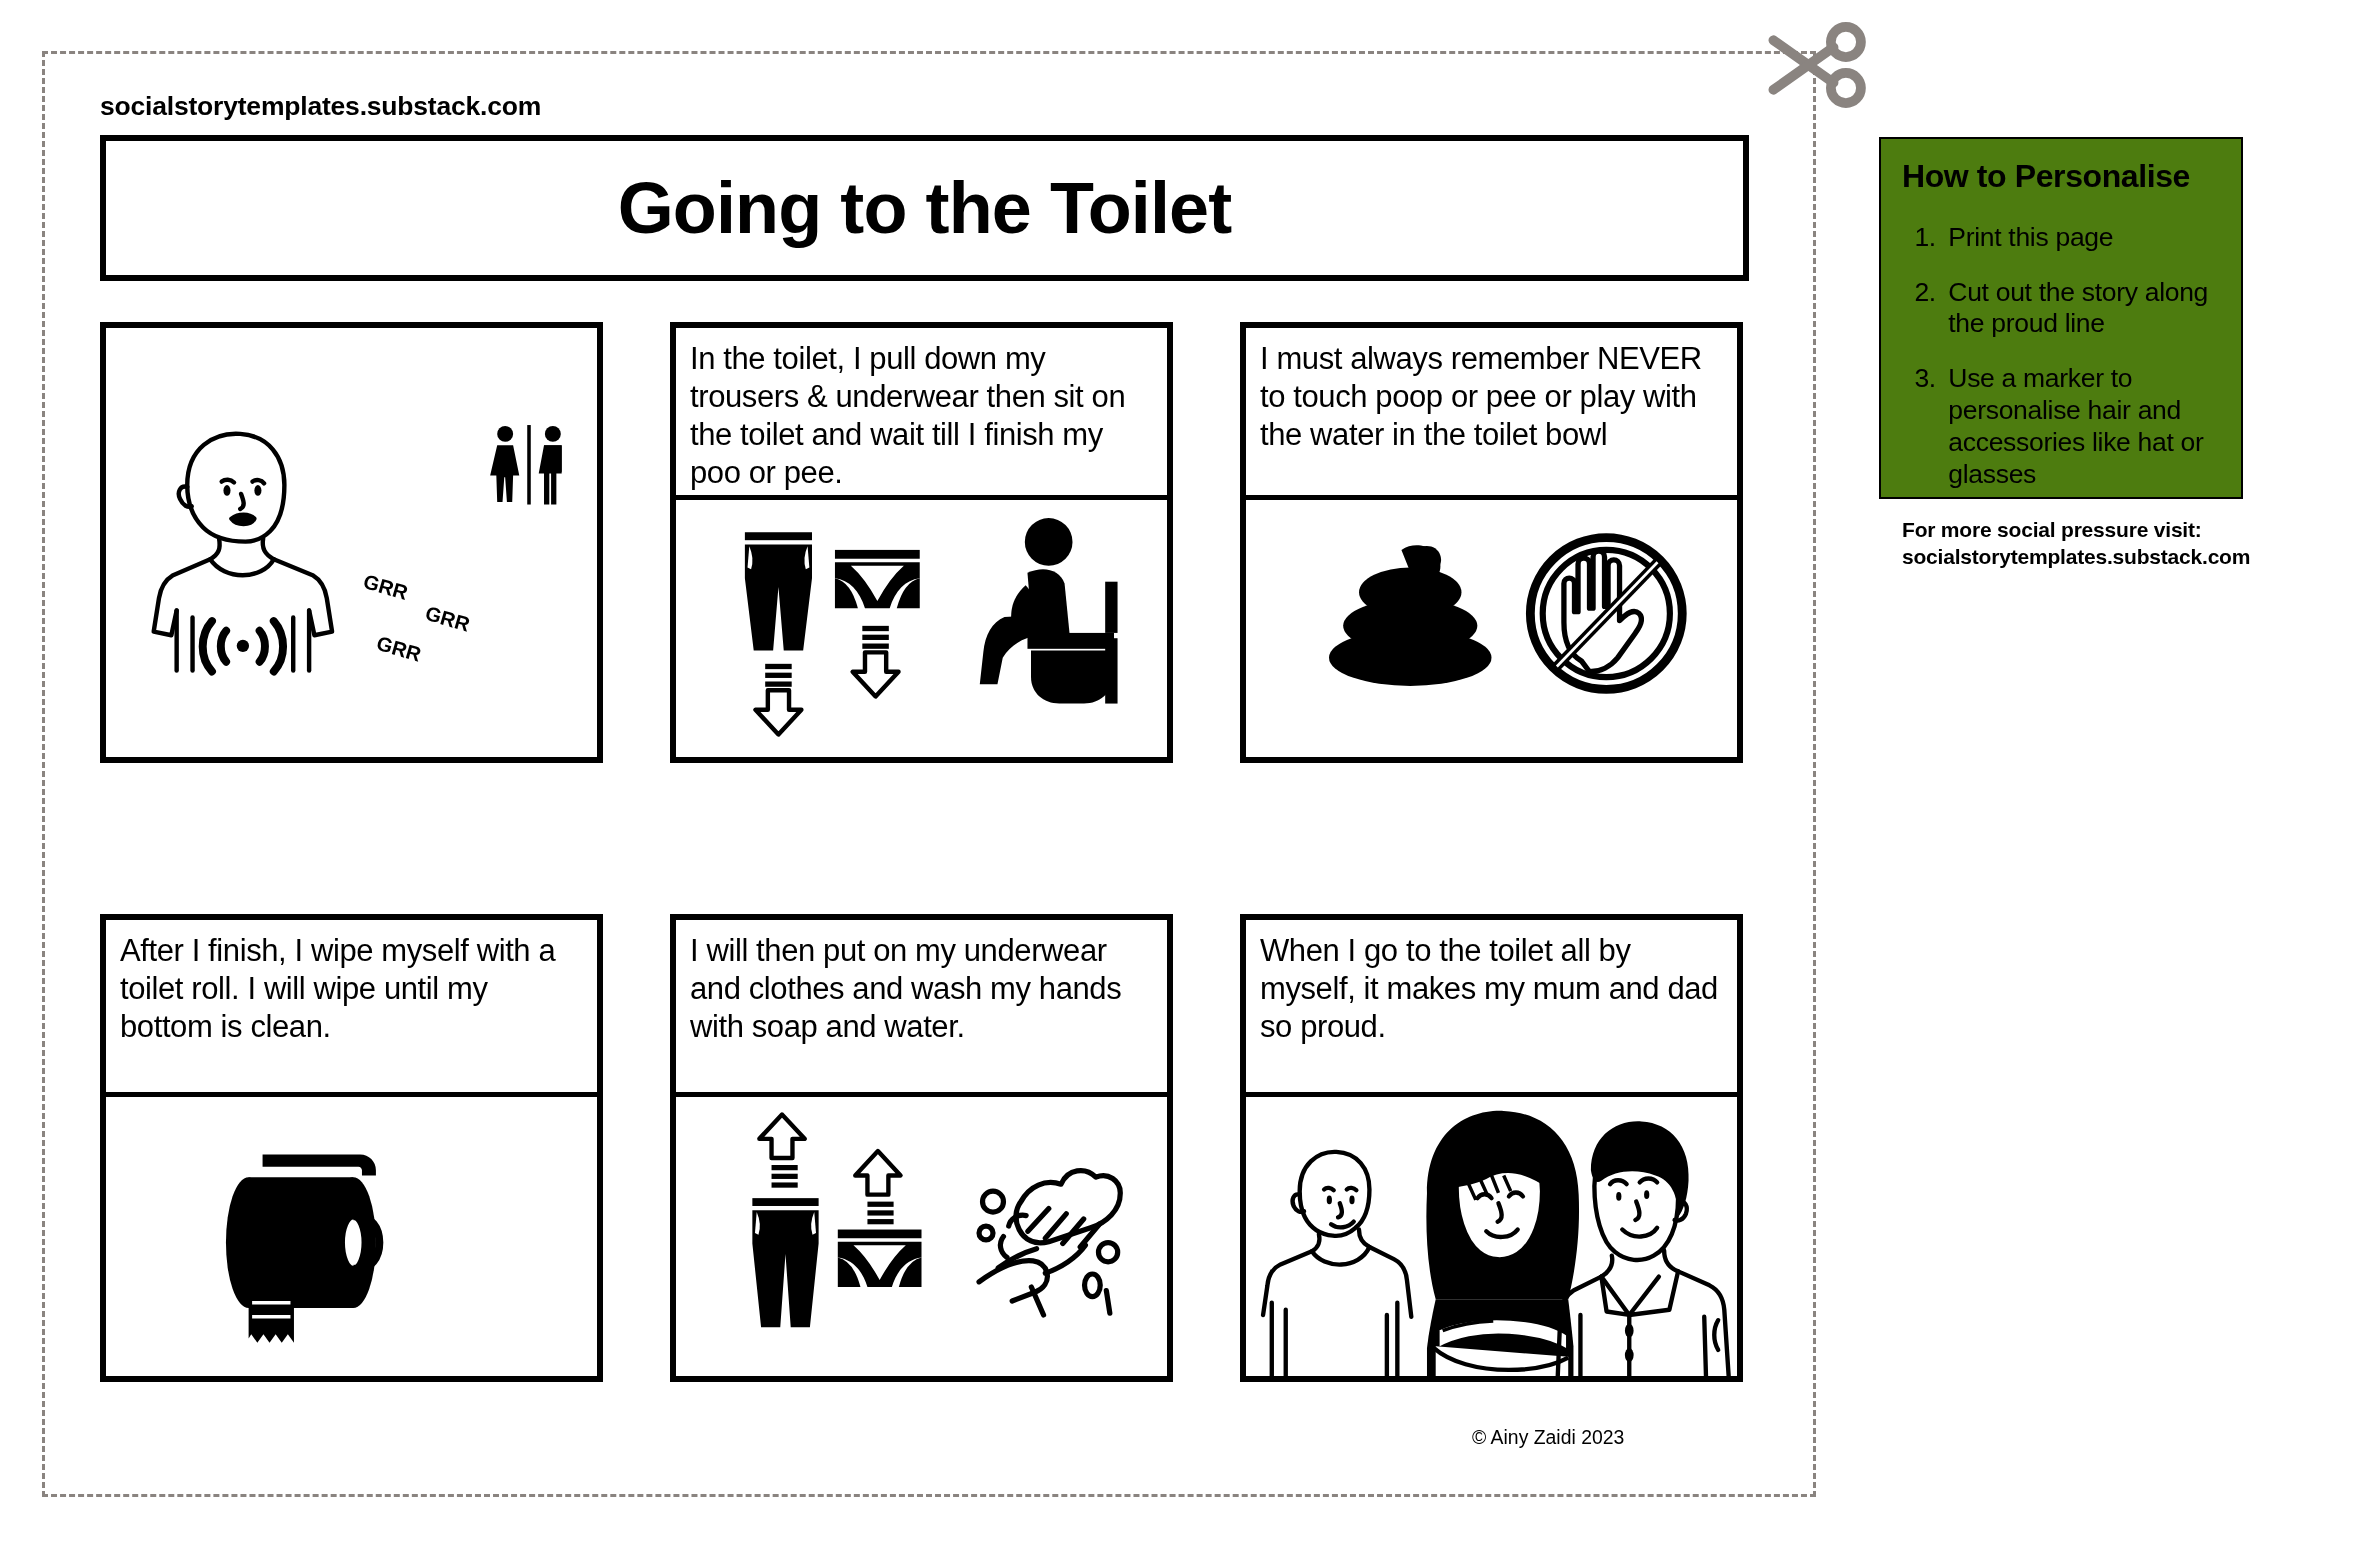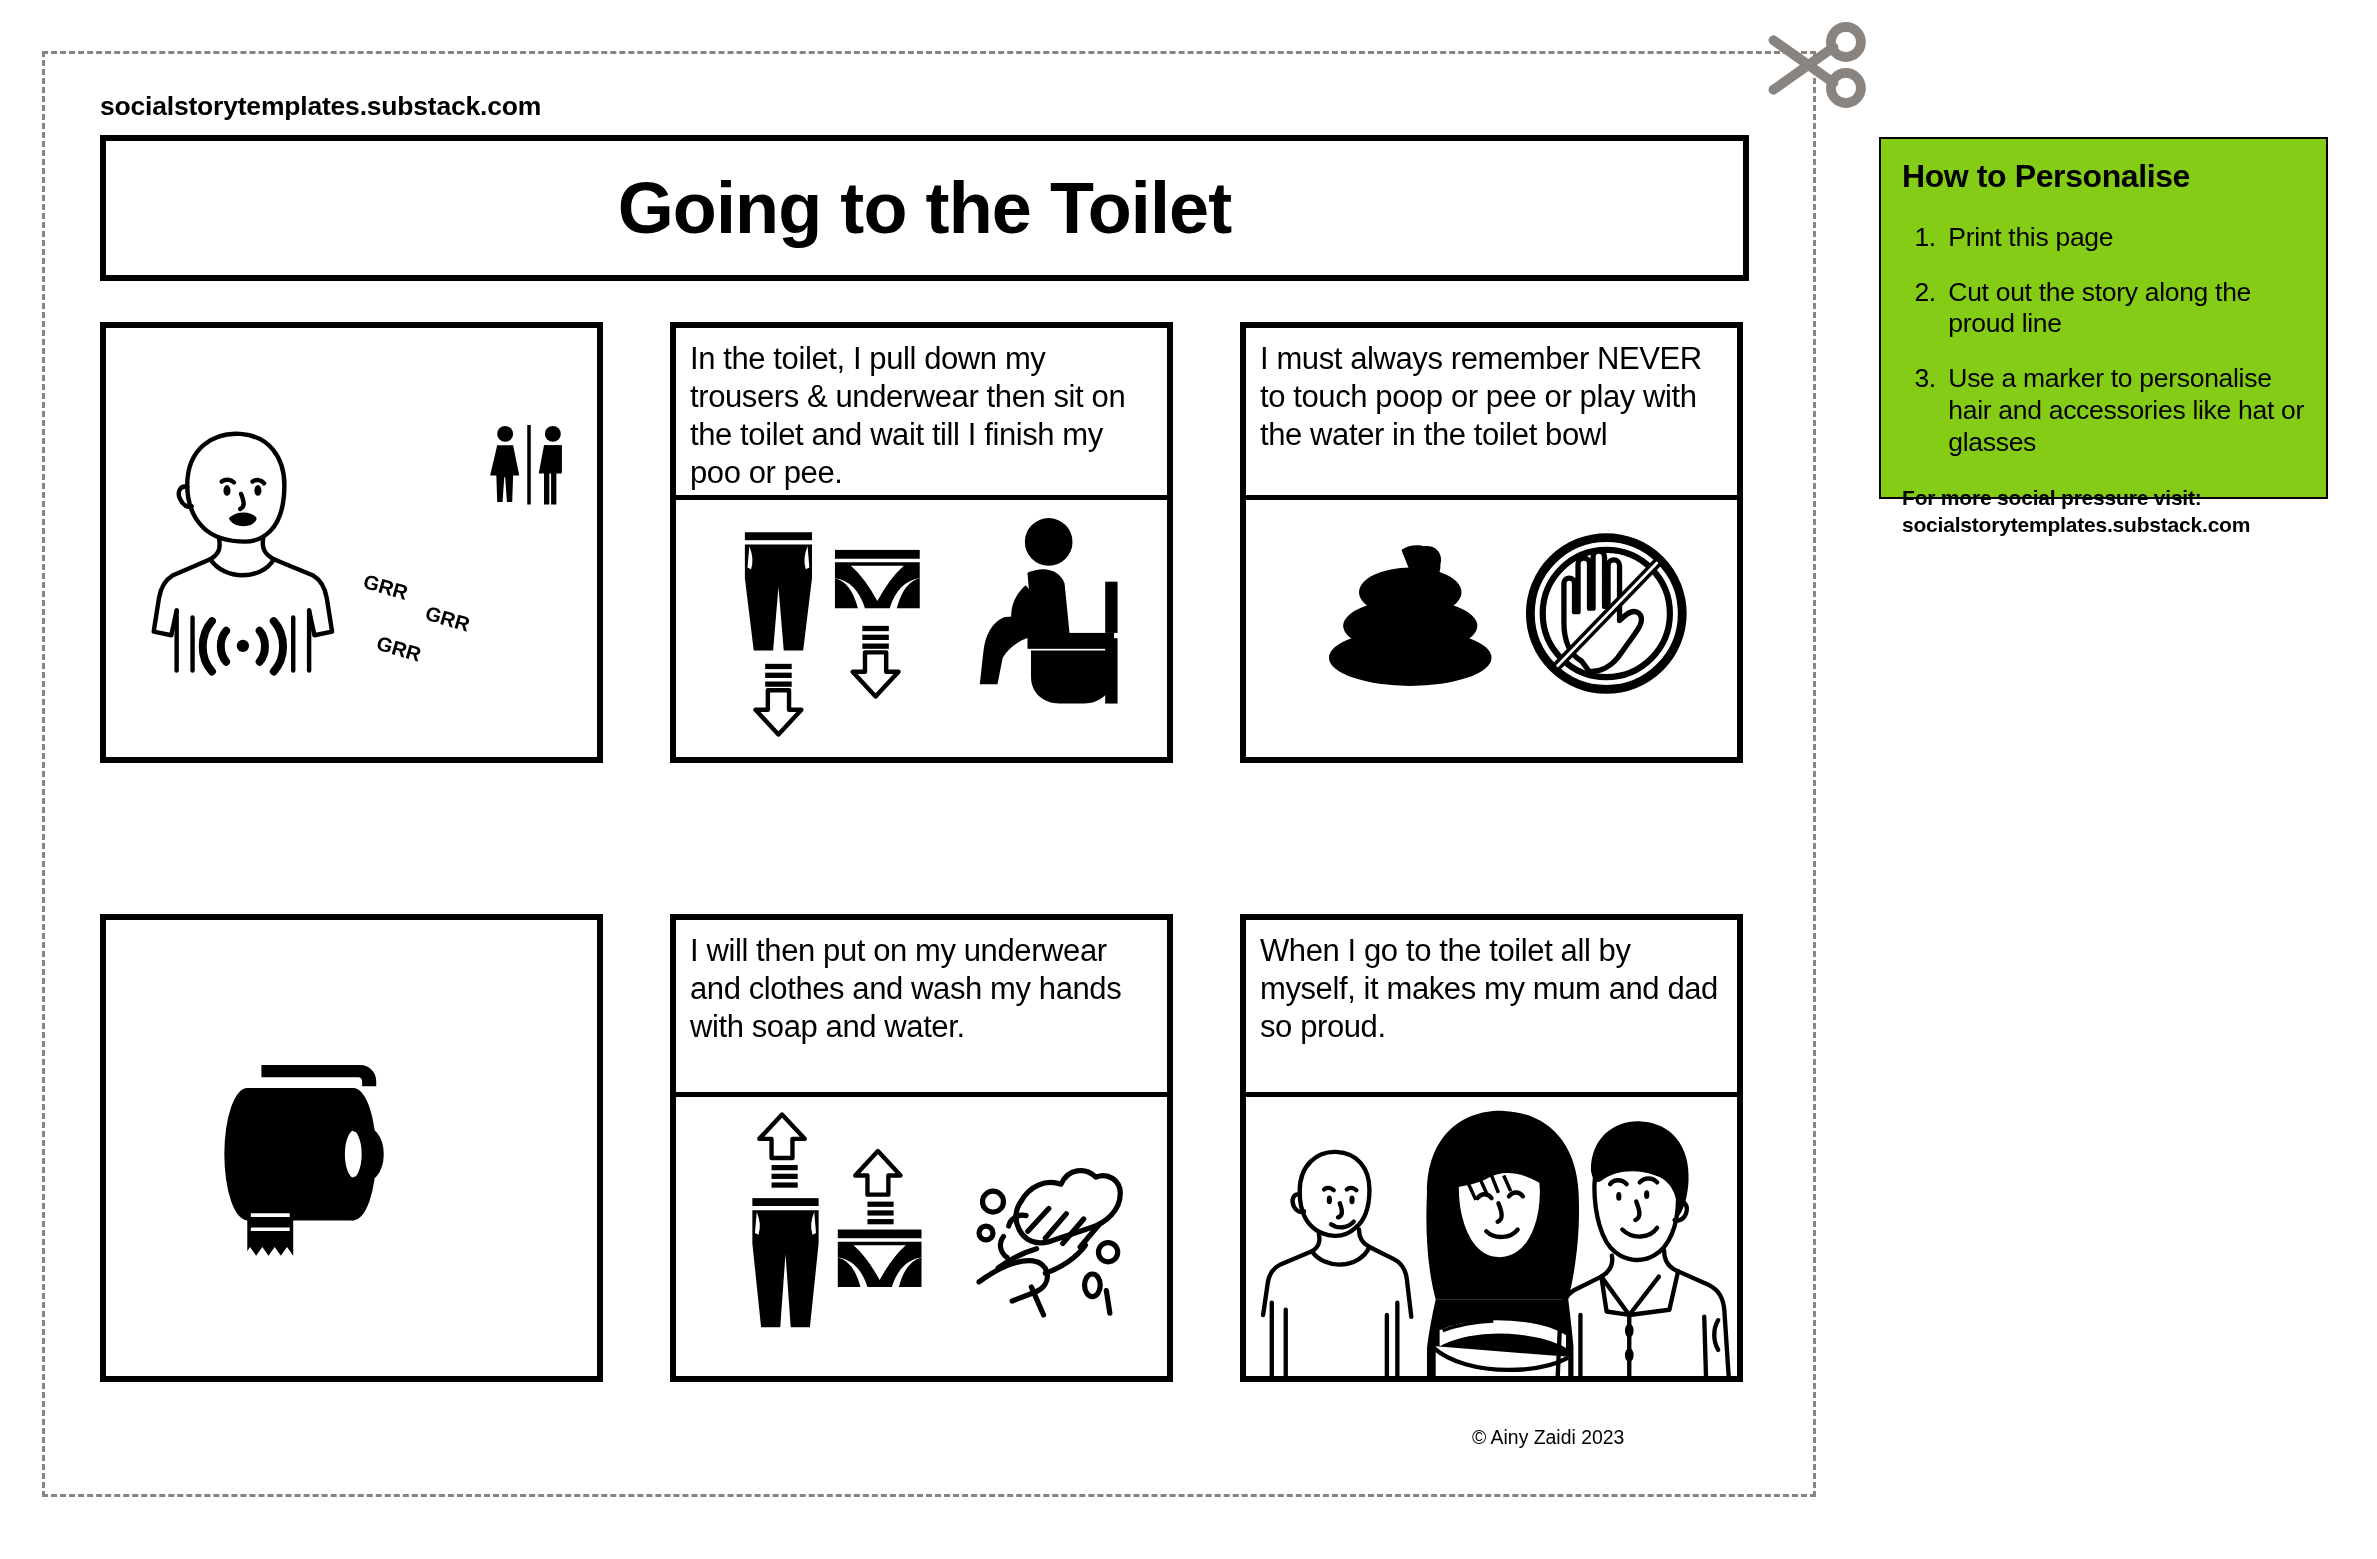--- a/index.html
+++ b/index.html
@@ -122,25 +122,25 @@
     font-size: 19.4px;
     font-weight: 400;
     white-space: nowrap;
   }
 
   
   #sidebar {
     position: absolute;
     left: 1879px;
     top: 137px;
-    width: 449px;
+    width: 364px;
     height: 362px;
     border: 2.6px solid #000;
     box-sizing: border-box;
-    background: #84cc16;
+    background: #4d7c0f;
     padding: 19.4px 21px;
   }
   #sidebar-heading {
     font-size: 32px;
     font-weight: 700;
     letter-spacing: -0.4px;
     margin: 0 0 26.5px 0;
   }
   #sidebar-steps {
     margin: 0;
@@ -323,20 +323,21 @@
             <line x1="352" y1="188" x2="466" y2="70" stroke="#fff" stroke-width="3"></line>
           </g>
         </svg>
       </div>
     </div>
   </div>
 
   <div id="panel-row-2" class="panel-row">
 
     <div class="panel">
+      <div class="panel-text">After I finish, I wipe myself with a toilet roll. I will wipe until my bottom is clean.</div>
       <div class="panel-art">
         <svg viewBox="0 0 556 320" aria-hidden="true">
           <g>
 
             <path d="M176 66 h112 c10 0 18 8 18 18 v6 h-16 v-6 c0 -2 -2 -4 -4 -4 h-110 z" fill="#000"></path>
 
             <path d="M160 92 h120 v150 h-120 z" fill="#000"></path>
             <ellipse cx="160" cy="167" rx="26" ry="75" fill="#000"></ellipse>
             <ellipse cx="280" cy="167" rx="26" ry="75" fill="#000"></ellipse>
 

